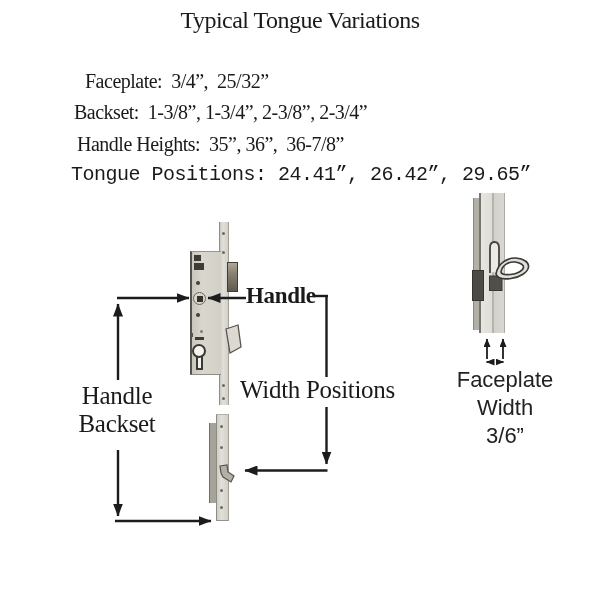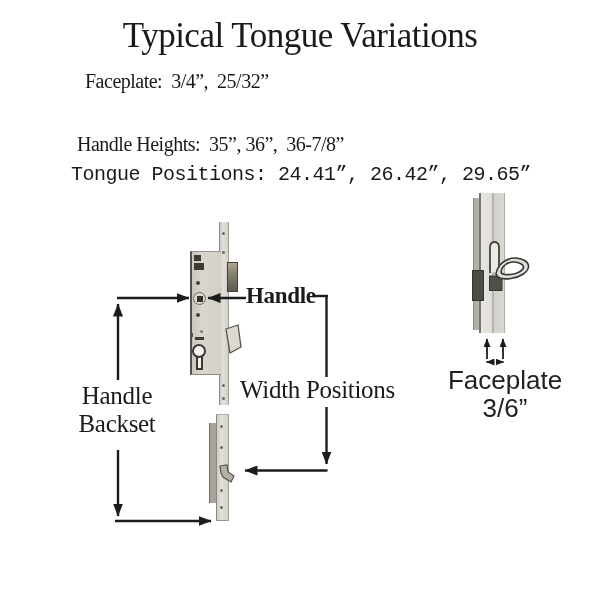--- a/index.html
+++ b/index.html
@@ -1,31 +1,31 @@
 <!DOCTYPE html>
 <html><head>
 <meta charset="utf-8">
 <style>
   html,body{margin:0;padding:0;background:#fff;}
   .canvas{position:relative;width:600px;height:600px;background:#ffffff;overflow:hidden;
           font-family:"Liberation Serif","DejaVu Serif",serif;color:#1a1a1a;}
   .abs{position:absolute;}
 
   
-  .title{left:0;top:16px;width:600px;text-align:center;font-size:35px;letter-spacing:-0.5px;white-space:pre;}
+  .title{left:0;top:7px;width:600px;text-align:center;font-size:24px;letter-spacing:-0.5px;white-space:pre;}
   .spec-line{font-size:20px;letter-spacing:-0.5px;white-space:pre;line-height:28px;}
   .spec-1{left:85px;top:67px;}
   .spec-2{left:74px;top:98px;}
   .spec-3{left:77px;top:130px;}
   .spec-4{left:71px;top:161px;font-family:Liberation Mono, monospace;}
 
   .handle-label{left:246px;top:283px;font-size:23px;font-weight:bold;letter-spacing:-0.3px;}
   .hh-label{left:68px;top:382px;width:98px;text-align:center;font-size:25px;line-height:28px;letter-spacing:-0.3px;}
   .tp-label{left:240px;top:376px;font-size:25px;letter-spacing:-0.3px;white-space:pre;}
-  .fw-label{left:445px;top:366px;width:120px;text-align:center;font-size:26px;line-height:28px;
+  .fw-label{left:445px;top:366px;width:120px;text-align:center;font-size:22px;line-height:28px;
             font-family:"Liberation Sans","DejaVu Sans",sans-serif;color:#222;}
 
   
   .rod{background:linear-gradient(90deg,#cfccc5,#e2e0da 40%,#d2cfc8);
        border-left:1px solid #8e8b84;border-right:1px solid #a3a098;box-sizing:border-box;}
   .upper-rod{left:219px;top:222px;width:10px;height:183px;}
   .lower-rod{left:216px;top:414px;width:13px;height:107px;border-top:1px solid #b3b0a8;border-bottom:1px solid #96938b;}
   .lower-back-strip{left:209px;top:423px;width:8px;height:80px;background:#a6a39b;border-left:1px solid #6f6d66;box-sizing:border-box;}
   .dot{width:3px;height:3px;border-radius:50%;background:#6e6b63;}
 
@@ -55,20 +55,21 @@
   .overlay-svg{left:0;top:0;width:600px;height:600px;pointer-events:none;}
 </style>
 </head>
 <body>
 
 <div class="canvas">
 
   <div class="abs title">Typical Tongue Variations</div>
 
   <div class="abs spec-line spec-1">Faceplate:  3/4”,  25/32”</div>
+  <div class="abs spec-line spec-2">Backset:  1-3/8”, 1-3/4”, 2-3/8”, 2-3/4”</div>
   <div class="abs spec-line spec-3">Handle Heights:  35”, 36”,  36-7/8”</div>
   <div class="abs spec-line spec-4">Tongue Positions: 24.41”, 26.42”, 29.65”</div>
 
   <div class="abs rod upper-rod"></div>
   <div class="abs dot" style="left:222px;top:232px;"></div>
   <div class="abs dot" style="left:222px;top:251px;"></div>
   <div class="abs dot" style="left:222px;top:384px;"></div>
   <div class="abs dot" style="left:222px;top:397px;"></div>
 
   <div class="abs gearbox"></div>
@@ -137,16 +138,17 @@
 
   <div class="abs hh-label">
     <div>Handle</div>
     <div>Backset</div>
   </div>
 
   <div class="abs tp-label">Width Positions</div>
 
   <div class="abs fw-label">
     <div>Faceplate</div>
+    <div>Width</div>
     <div>3/6”</div>
   </div>
 
 </div>
 
 </body></html>

